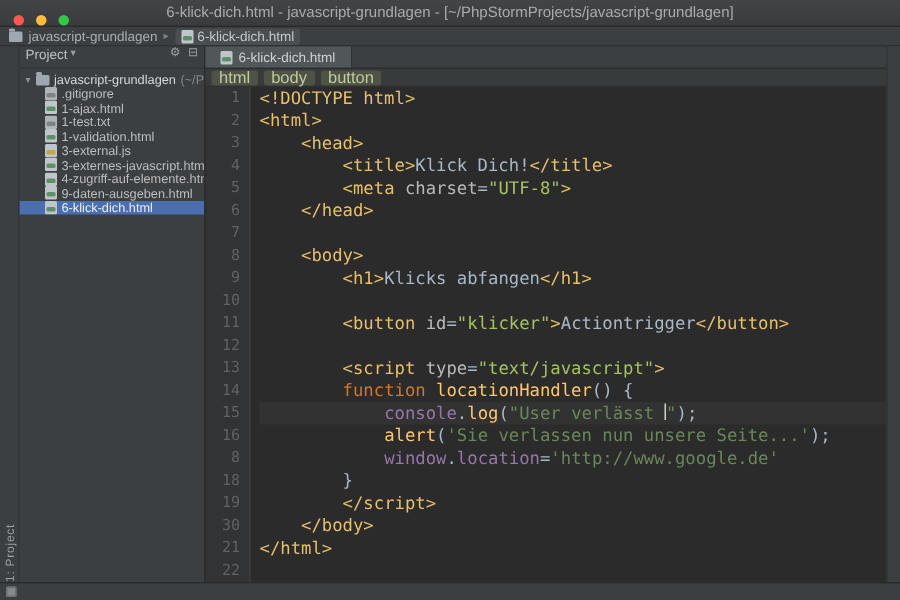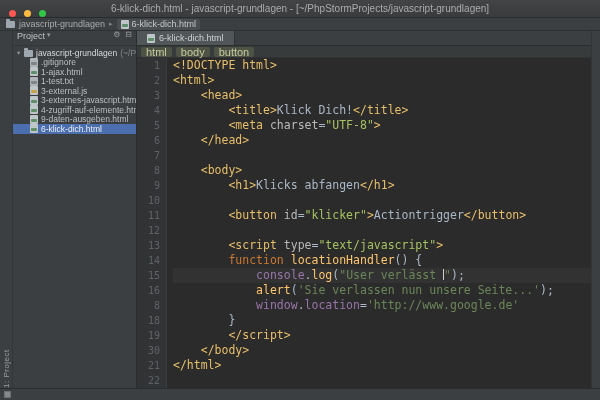--- a/index.html
+++ b/index.html
@@ -131,20 +131,24 @@
               <span class="ficon text"></span>
               <span class="tree-label">.gitignore</span>
             </div>
             <div class="tree-row item">
               <span class="ficon html"></span>
               <span class="tree-label">1-ajax.html</span>
             </div>
             <div class="tree-row item">
               <span class="ficon text"></span>
               <span class="tree-label">1-test.txt</span>
+            </div>
+            <div class="tree-row item">
+              <span class="ficon html"></span>
+              <span class="tree-label">1-validation.html</span>
             </div>
             <div class="tree-row item">
               <span class="ficon js"></span>
               <span class="tree-label">3-external.js</span>
             </div>
             <div class="tree-row item">
               <span class="ficon html"></span>
               <span class="tree-label">3-externes-javascript.html</span>
             </div>
             <div class="tree-row item">

